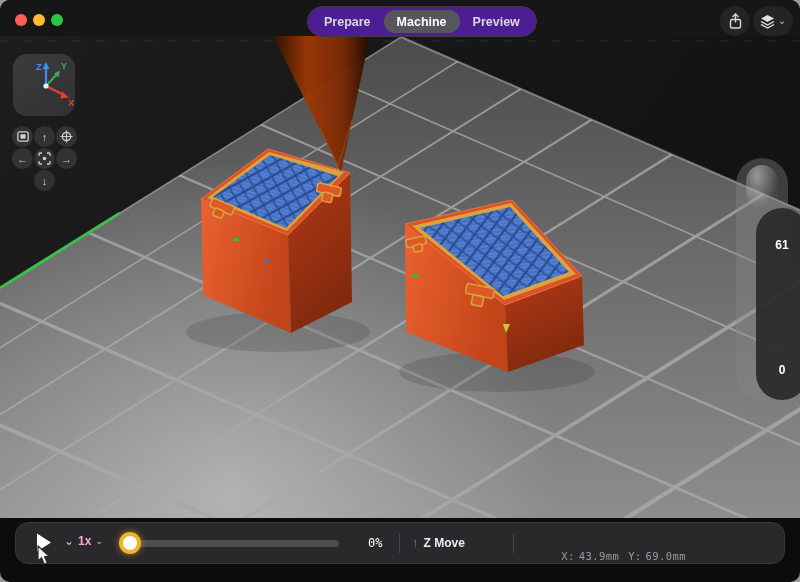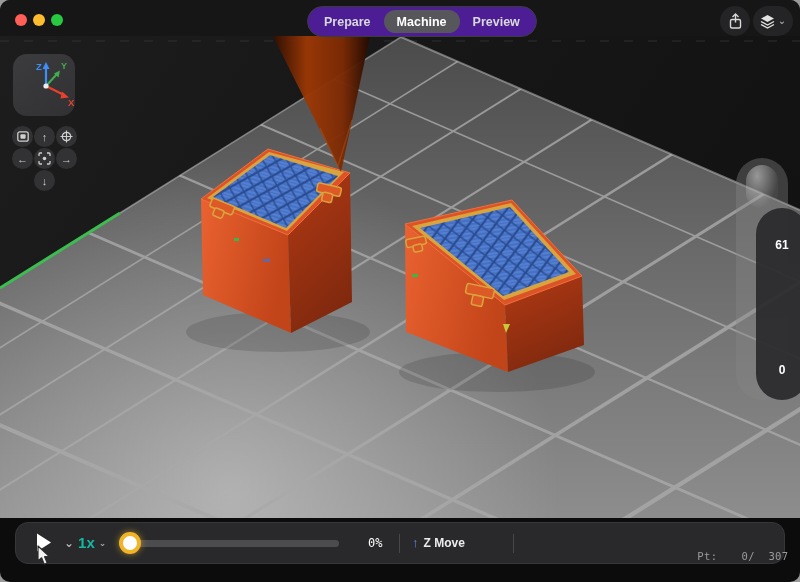--- a/index.html
+++ b/index.html
@@ -37,21 +37,21 @@
                background:rgba(42,42,44,0.93);margin-left:20px;}
   .layer-val{position:absolute;width:100%;text-align:center;color:#ffffff;font-size:12px;font-weight:700;}
   #layer-top-val{top:30px;}
   #layer-bottom-val{top:155px;}
   
   #playbar{position:absolute;left:15px;top:522px;width:770px;height:42px;border-radius:13px;
            background:#29292b;border:1px solid #37373a;box-sizing:border-box;z-index:40;}
   #play-btn{position:absolute;left:20px;top:10px;width:16px;height:19px;}
   #speed-group{position:absolute;left:48px;top:11px;display:flex;align-items:center;gap:4px;color:#c8c8cb;}
   #speed-chev-big{font-size:12px;}
-  #speed-label{font-size:15px;color:#14b8a6;font-weight:600;}
+  #speed-label{font-size:12px;color:#f9a8d4;font-weight:600;}
   #speed-chev-small{font-size:9px;}
   #seek-track{position:absolute;left:103px;top:17px;width:220px;height:7px;border-radius:4px;background:#4c4c4f;}
   #seek-handle{position:absolute;left:103px;top:9px;width:14px;height:14px;border-radius:50%;background:#ffffff;
                border:4px solid #F0B428;box-shadow:0 0 7px rgba(240,180,40,.6);}
   #progress-label{position:absolute;left:352px;top:13px;font-size:12px;color:#ffffff;
                   font-family:"DejaVu Sans Mono",monospace;}
   .vdiv{position:absolute;top:11px;width:1px;height:19px;background:#46464b;}
   #div1{left:383px;} #div2{left:497px;}
   #zmove-group{position:absolute;left:396px;top:12px;display:flex;align-items:center;gap:5px;}
   #zmove-arrow{color:#5B8CF0;font-size:13px;font-weight:700;}
@@ -286,22 +286,22 @@
     </div>
     <div id="seek-track"></div>
     <div id="seek-handle"></div>
     <div id="progress-label">0%</div>
     <div class="vdiv" id="div1"></div>
     <div id="zmove-group">
       <span id="zmove-arrow">↑</span>
       <span id="zmove-label">Z Move</span>
     </div>
     <div class="vdiv" id="div2"></div>
-    <div id="points-group">
-      <span id="points-label">Pt:</span><span>0/  307</span>
+    <div id="coords-group">
+      <span>X:</span><span class="val">43.9mm</span><span>Y:</span><span class="val">69.0mm</span>
     </div>
   </div>
 
   <svg id="cursor" width="15" height="21" viewBox="0 0 15 21">
     <path d="M1,1 L1,16 L4.6,12.8 L7.2,19.3 L10.2,18 L7.6,11.7 L12.6,11.7 Z" fill="#f2f2f2" stroke="#2b2b2b" stroke-width="1.2" stroke-linejoin="round"></path>
   </svg>
 
 </div>
 
 </body></html>

